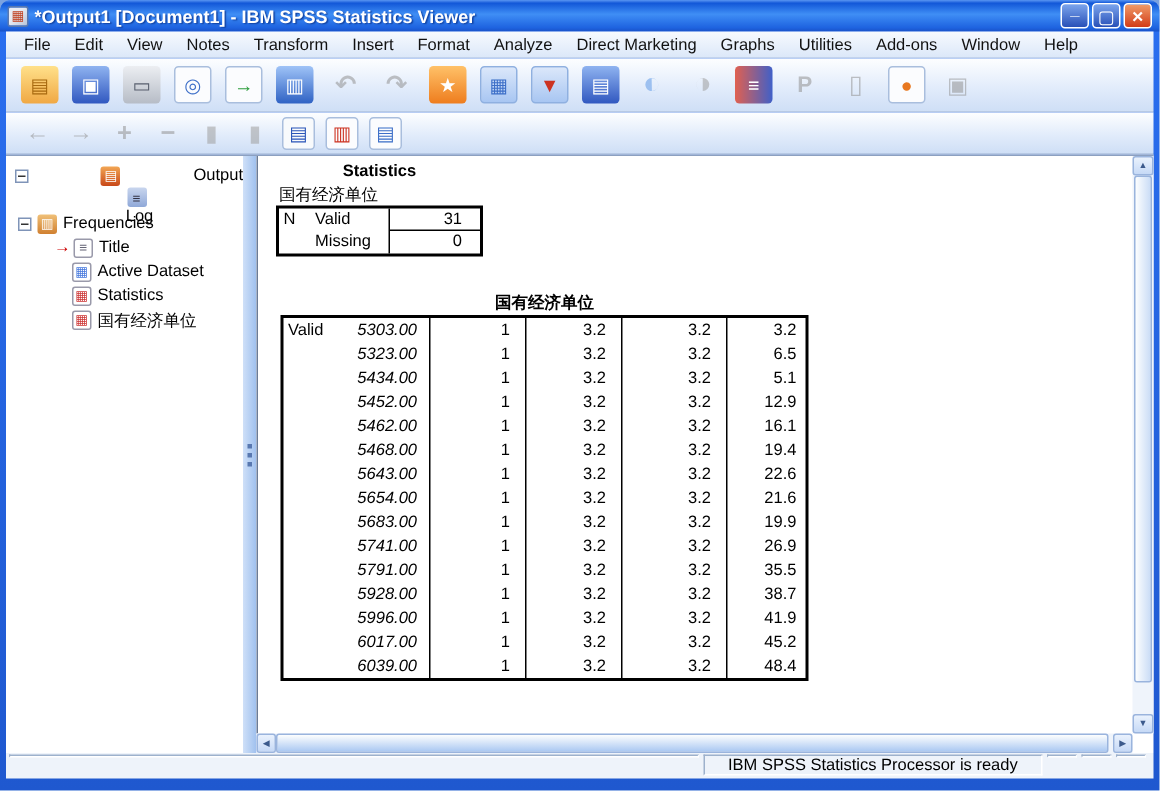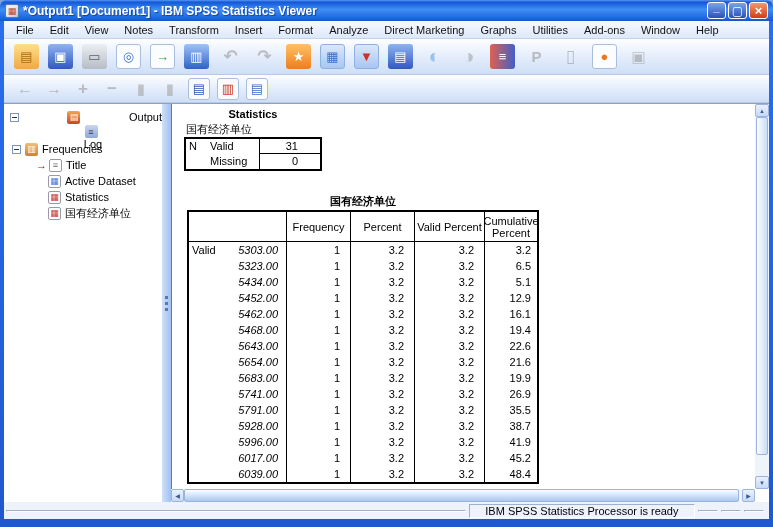--- a/index.html
+++ b/index.html
@@ -102,21 +102,21 @@
 
   .content { position:absolute; left:167px; right:14px; top:0; bottom:13px;
     background:#fff; border-left:1px solid #6b7b95; overflow:hidden; }
 
   .stats-title { position:absolute; left:12px; top:4px; width:138px; text-align:center; font-weight:bold; }
   .stats-var   { position:absolute; left:14px; top:18px; }
   .stable { position:absolute; left:12px; top:33px; width:138px; border:2px solid #000; background:#fff; }
   .srow { display:flex; height:15px; line-height:15px; }
   .sc-g { width:24px; padding-left:3px; }
   .sc-l { width:50px; border-right:1px solid #000; }
-  .sc-v { width:60px; text-align:right; padding-right:22px; }
+  .sc-v { width:60px; text-align:right; padding-right:12px; }
   .srow.first .sc-v { border-bottom:1px solid #000; }
 
   .freq-title { position:absolute; left:15px; top:90px; width:352px; text-align:center; font-weight:bold; }
   .ftable { position:absolute; left:15px; top:106px; width:352px; border:2px solid #000; background:#fff; }
   .fhead { display:flex; height:30px; border-bottom:1px solid #000; }
   .fh { display:flex; align-items:center; justify-content:center; text-align:center;
     line-height:12px; border-right:1px solid #000; }
   .w-lab{width:98px;} .w-f{width:64px;} .w-p{width:64px;} .w-vp{width:70px;} .w-cp{width:52px;border-right:none;}
   .frow { display:flex; height:16px; line-height:16px; }
   .fc-glab { width:34px; padding-left:3px; }
@@ -136,21 +136,21 @@
   .vthumb { position:absolute; top:13px; height:338px; left:1px; width:12px;
     background:linear-gradient(90deg,#fdfefe,#cadcf6); border:1px solid #9ab4dd; border-radius:2px; }
   .hscroll { position:absolute; left:167px; right:14px; bottom:0; height:13px; background:#eff4fb; }
   .hl { left:0; top:0; width:13px; height:13px; } .hl::before{content:"◀";}
   .hr { right:0; top:0; width:13px; height:13px; } .hr::before{content:"▶";}
   .hthumb { position:absolute; left:13px; right:16px; top:0; height:13px;
     background:linear-gradient(180deg,#fdfefe,#aac8f2); border:1px solid #9ab4dd; border-radius:2px; }
 
   
   .statusbar { position:absolute; left:4px; right:4px; bottom:8px; height:17px;
-    background:#eef3fa; display:flex; align-items:center; padding:1px 2px; }
+    background:#eef3fa; display:flex; align-items:flex-start; padding:1px 2px; }
   .sb-panel { border:1px solid; border-color:#9db1cc #fff #fff #9db1cc; margin-right:3px; background:#eef3fa; }
   .sb-left { width:462px; }
   .sb-msg { width:228px; display:flex; align-items:center; justify-content:center; white-space:nowrap; }
   .sb-cell { width:20px; }
 </style>
 </head>
 <body>
 
 <div class="window">
 
@@ -268,27 +268,20 @@
         <div class="srow">
           <span class="sc-g"></span>
           <span class="sc-l">Missing</span>
           <span class="sc-v">0</span>
         </div>
       </div>
 
       <div class="freq-title">国有经济单位</div>
 
       <div class="ftable">
-        <div class="fhead">
-          <span class="fh w-lab"></span>
-          <span class="fh w-f">Frequency</span>
-          <span class="fh w-p">Percent</span>
-          <span class="fh w-vp">Valid Percent</span>
-          <span class="fh w-cp">Cumulative Percent</span>
-        </div>
         <div>
 
             <div class="frow">
               <span class="fc-glab">Valid</span>
               <span class="fc-val">5303.00</span>
               <span class="fc-f">1</span>
               <span class="fc-p">3.2</span>
               <span class="fc-vp">3.2</span>
               <span class="fc-cp">3.2</span>
             </div>

